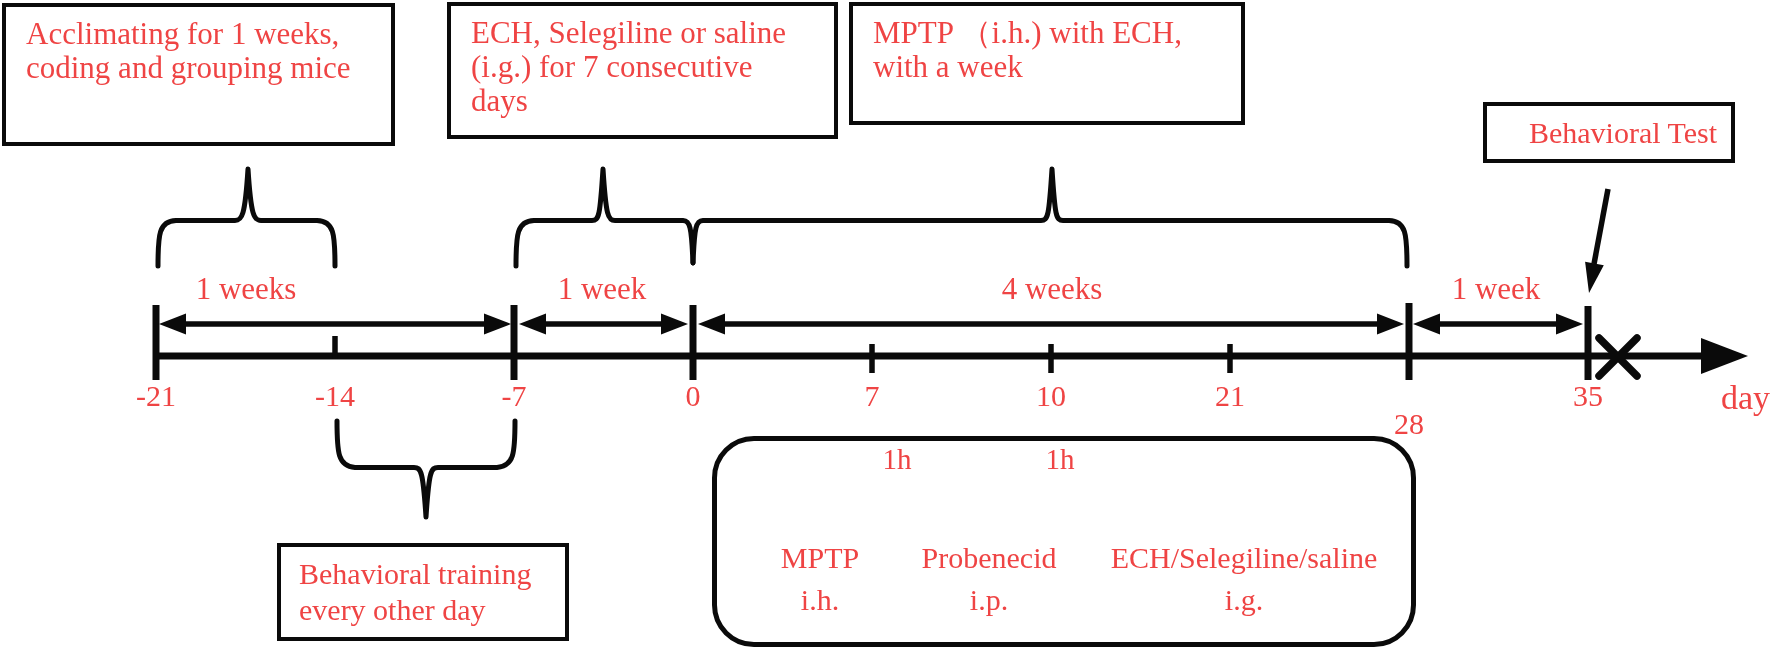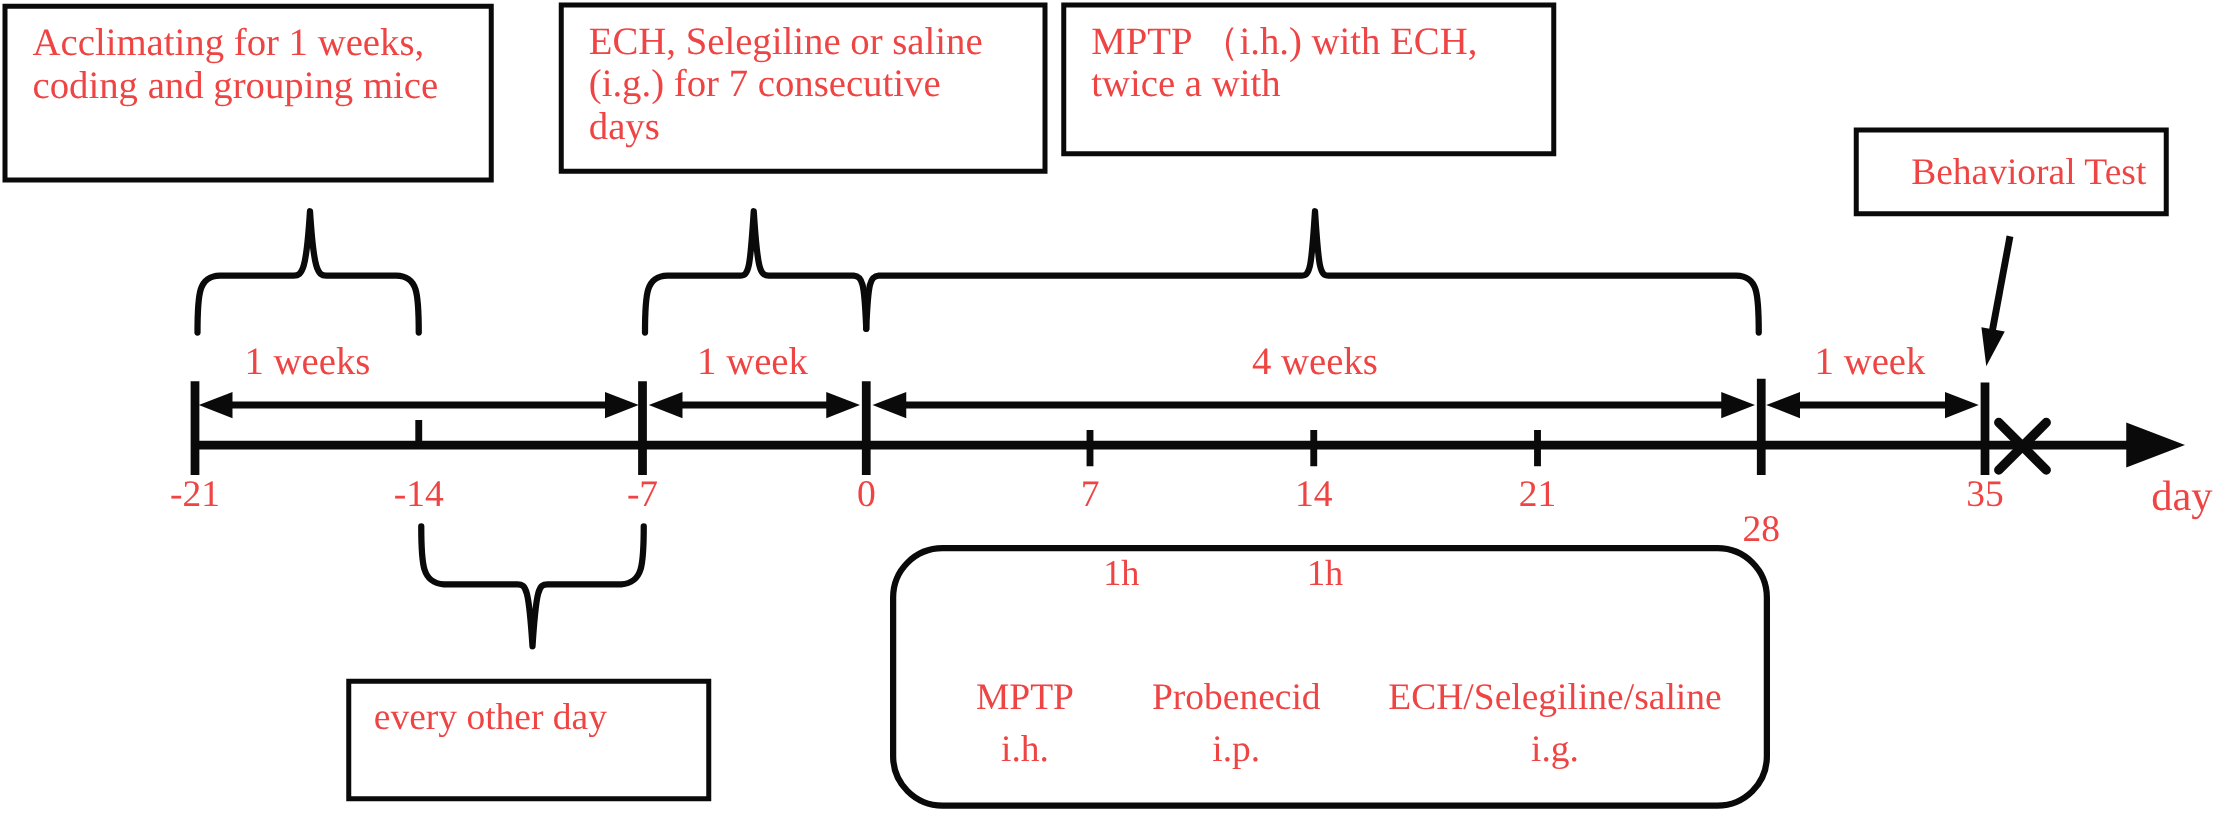--- a/index.html
+++ b/index.html
@@ -119,42 +119,43 @@
   </div>
 
   <div class="box" style="left:427px;top:2px;width:391px;height:137px;margin-left:20px;">
     <div class="line">ECH, Selegiline or saline</div>
     <div class="line">(i.g.) for 7 consecutive</div>
     <div class="line">days</div>
   </div>
 
   <div class="box" style="left:849px;top:2px;width:396px;height:123px;">
     <div class="line">MPTP （i.h.) with ECH,</div>
-    <div class="line">twice a with</div>
+    <div class="line">with a week</div>
   </div>
 
-  <div class="box center-box" style="left:1483px;top:102px;width:252px;height:71px;padding-left:28px;">
+  <div class="box center-box" style="left:1483px;top:102px;width:252px;height:61px;padding-left:28px;">
     <span>Behavioral Test</span>
   </div>
 
   <div class="box" style="left:277px;top:543px;width:292px;height:98px;font-size:30px;line-height:36px;padding:9px 6px 0 18px;">
+    <div class="line">Behavioral training</div>
     <div class="line">every other day</div>
   </div>
 
   <div class="lbl seg-label" style="left:246px;">1 weeks</div>
   <div class="lbl seg-label" style="left:602px;">1 week</div>
   <div class="lbl seg-label" style="left:1052px;">4 weeks</div>
   <div class="lbl seg-label" style="left:1496px;">1 week</div>
 
   <div class="lbl tick-label" style="left:156px;">-21</div>
   <div class="lbl tick-label" style="left:335px;">-14</div>
   <div class="lbl tick-label" style="left:514px;">-7</div>
   <div class="lbl tick-label" style="left:693px;">0</div>
   <div class="lbl tick-label" style="left:872px;">7</div>
-  <div class="lbl tick-label" style="left:1051px;">14</div>
+  <div class="lbl tick-label" style="left:1051px;">10</div>
   <div class="lbl tick-label" style="left:1230px;">21</div>
   <div class="lbl tick-label" style="left:1409px;margin-top:28px;">28</div>
   <div class="lbl tick-label" style="left:1588px;">35</div>
 
   <div class="lbl axis-label" style="left:1721px;">day</div>
 
   <div class="rounded-box" style="left:712px;top:436px;width:704px;height:211px;"></div>
 
   <div class="lbl interval-label" style="left:897px;">1h</div>
   <div class="lbl interval-label" style="left:1060px;">1h</div>

